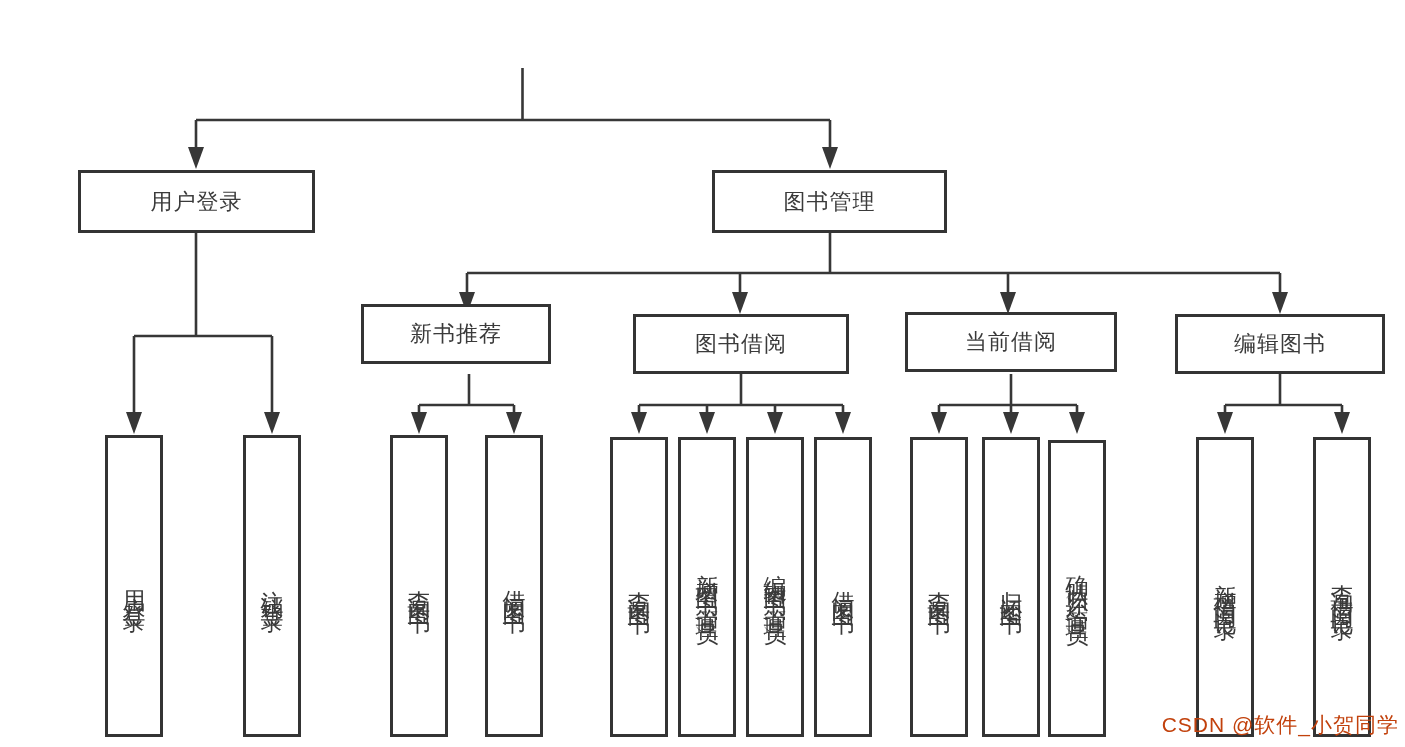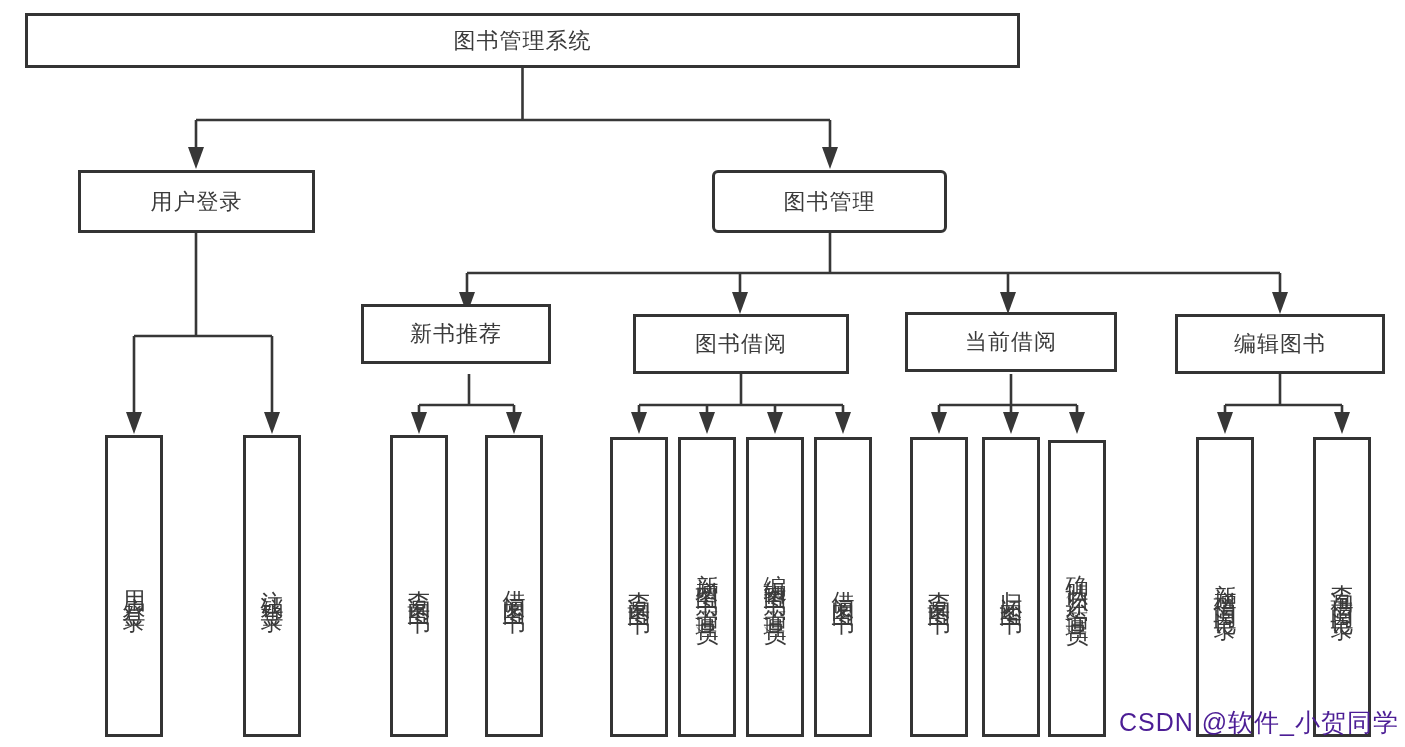--- a/index.html
+++ b/index.html
@@ -36,22 +36,22 @@
     writing-mode: vertical-rl;
     text-orientation: upright;
     font-size: 23px;
     letter-spacing: 7px;
     white-space: normal;
   }
   .watermark {
     position: absolute;
     right: 6px;
     bottom: 8px;
-    font-size: 25px;
-    color: #4c1d95;
+    font-size: 21px;
+    color: #c2410c;
     letter-spacing: 1px;
     z-index: 5;
   }
 </style>
 </head>
 <body>
 
 <div id="canvas">
 
   <svg id="connectors" viewBox="0 0 1405 747" xmlns="http://www.w3.org/2000/svg">
@@ -90,24 +90,23 @@
       <path d="M767 412 L783 412 L775 434 Z"></path>
       <path d="M835 412 L851 412 L843 434 Z"></path>
       <path d="M931 412 L947 412 L939 434 Z"></path>
       <path d="M1003 412 L1019 412 L1011 434 Z"></path>
       <path d="M1069 412 L1085 412 L1077 434 Z"></path>
       <path d="M1217 412 L1233 412 L1225 434 Z"></path>
       <path d="M1334 412 L1350 412 L1342 434 Z"></path>
     </g>
   </svg>
 
-  <div class="node" style="left:25px; top:13px; width:995px; height:55px;">图书管理系统</div>
 
   <div class="node" style="left:78px; top:170px; width:237px; height:63px;">用户登录</div>
-  <div class="node" style="left:712px; top:170px; width:235px; height:63px;border-radius:6px;">图书管理</div>
+  <div class="node" style="left:712px; top:170px; width:235px; height:63px;">图书管理</div>
 
   <div class="node" style="left:361px; top:304px; width:190px; height:60px;">新书推荐</div>
   <div class="node" style="left:633px; top:314px; width:216px; height:60px;">图书借阅</div>
   <div class="node" style="left:905px; top:312px; width:212px; height:60px;">当前借阅</div>
   <div class="node" style="left:1175px; top:314px; width:210px; height:60px;">编辑图书</div>
 
   <div class="node leaf" style="left:105px; top:435px; width:58px; height:302px;">用户登录</div>
   <div class="node leaf" style="left:243px; top:435px; width:58px; height:302px;">注销登录</div>
 
   <div class="node leaf" style="left:390px; top:435px; width:58px; height:302px;">查询图书</div>

